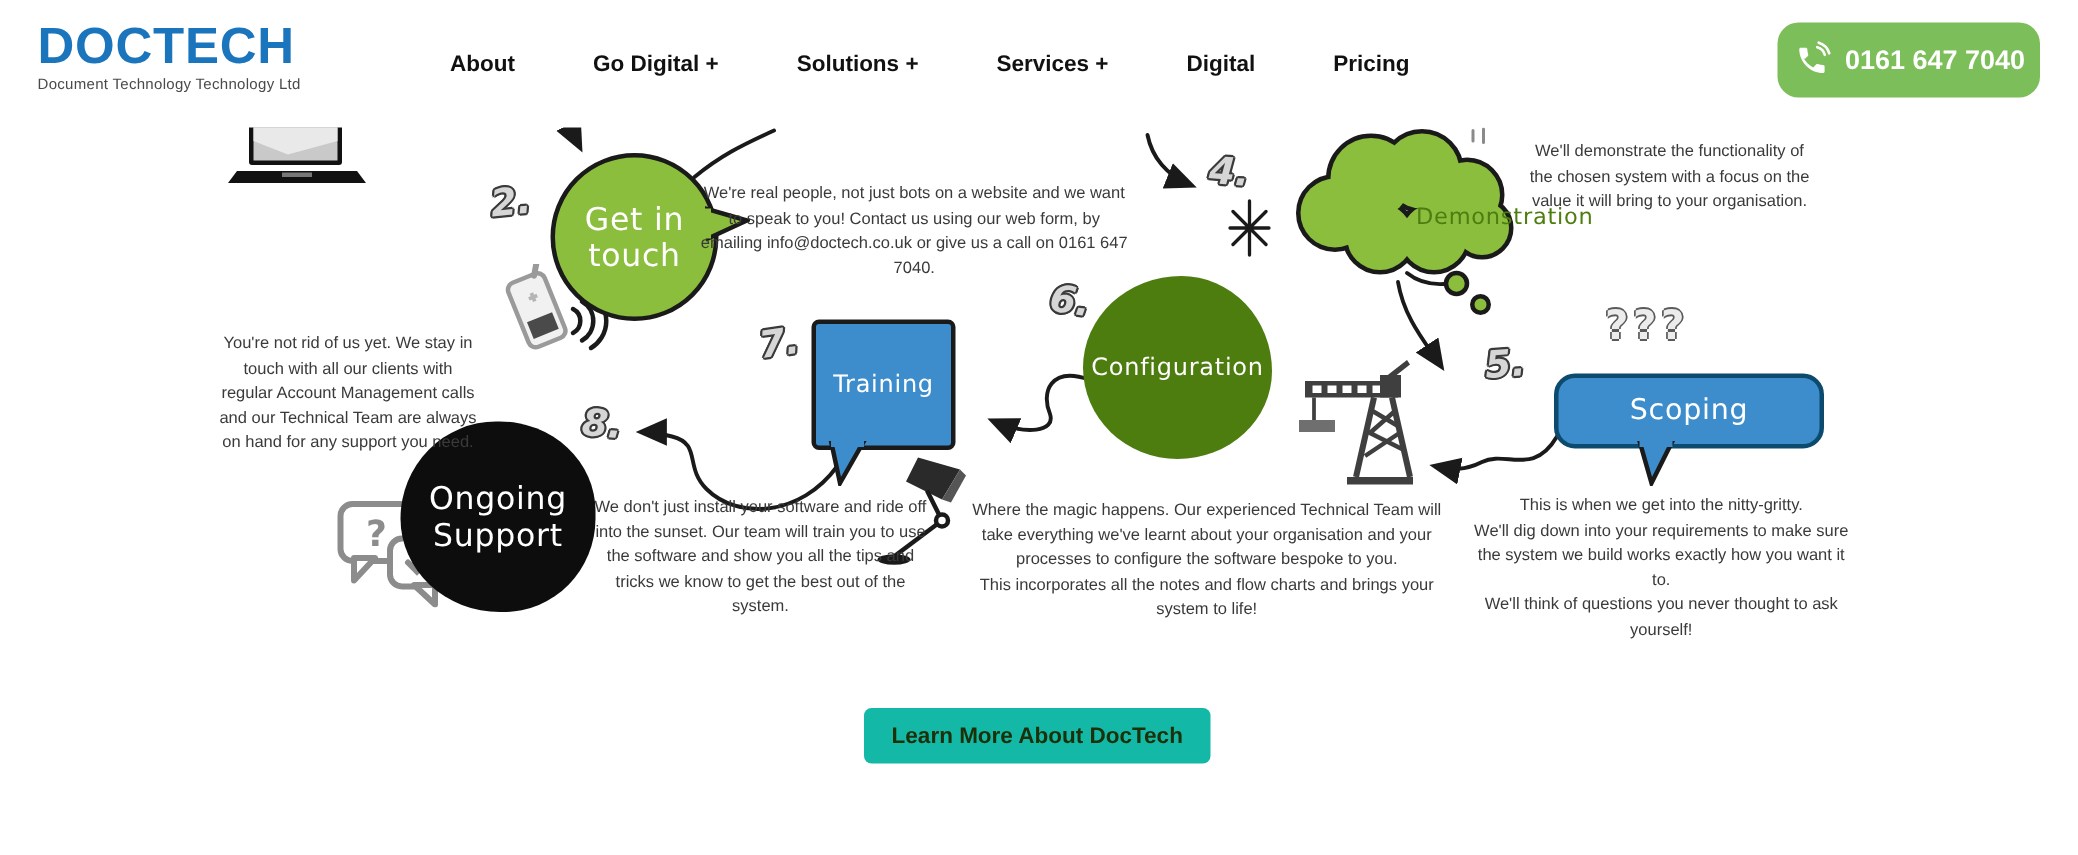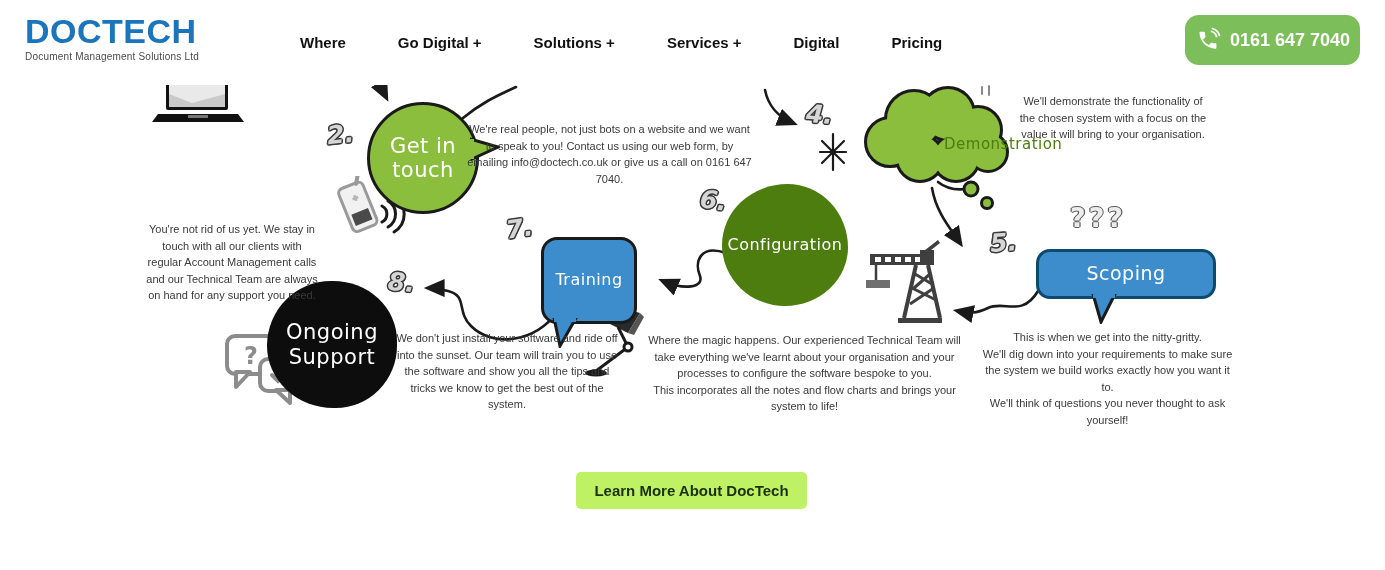--- a/index.html
+++ b/index.html
@@ -24,31 +24,31 @@
     font-size:25px; color:#d6d6d6;
     text-shadow:-1.5px 0 #3a3a3a,1.5px 0 #3a3a3a,0 -1.5px #3a3a3a,0 1.5px #3a3a3a,-1px -1px #3a3a3a,1px 1px #3a3a3a,1px -1px #3a3a3a,-1px 1px #3a3a3a; }
   .qmarks { position:absolute; z-index:3; font-family:"DejaVu Sans", cursive; font-weight:bold; font-size:27px; letter-spacing:3px;
     color:#ececec; text-shadow:-1.2px 0 #5a5a5a,1.2px 0 #5a5a5a,0 -1.2px #5a5a5a,0 1.2px #5a5a5a; }
   .bubble { position:absolute; z-index:2; display:flex; align-items:center; justify-content:center; text-align:center;
     font-family:"DejaVu Sans", cursive; color:#fff; }
   .bubble .lbl { line-height:1.15; letter-spacing:0.5px; }
   .b-get { left:367px; top:102px; width:112px; height:112px; border-radius:50%; background:#8cbe3e; border:3px solid #1a1a1a; font-size:21px; }
   .b-config { left:722px; top:184px; width:126px; height:122px; border-radius:52% 48% 50% 50% / 50% 52% 48% 50%; background:#4d7c0f; font-size:16px; }
   .b-scope { left:1036px; top:249px; width:180px; height:50px; border-radius:14px; background:#3d8dcc; border:3px solid #0c4a6e; font-size:19px; }
-  .b-train { left:541px; top:213px; width:96px; height:87px; border-radius:16px; background:#3d8dcc; border:3px solid #1a1a1a; font-size:16px;margin-top:24px; }
+  .b-train { left:541px; top:213px; width:96px; height:87px; border-radius:5px; background:#3d8dcc; border:3px solid #1a1a1a; font-size:16px; }
   .b-support { left:267px; top:281px; width:130px; height:127px; border-radius:50% 50% 48% 52% / 52% 48% 50% 50%; background:#0d0d0d; font-size:21px; }
   .cloud-label { position:absolute; left:944px; top:135px; z-index:3; font-family:"DejaVu Sans", cursive; color:#4d7c0f; font-size:15px; letter-spacing:0.5px; }
   .desc { position:absolute; z-index:2; font-size:11px; line-height:1.5; color:#3a3a3a; text-align:center; white-space:pre-line; }
   .d-get { left:467px; top:121px; width:285px; }
   .d-demo { left:1015px; top:93px; width:196px; }
   .d-scope { left:980px; top:329px; width:255px; }
   .d-config { left:642px; top:332px; width:325px;text-align:center; }
   .d-train { left:396px; top:330px; width:222px; }
   .d-support { left:146px; top:221px; width:172px; }
-  .cta { position:absolute; left:576px; top:472px; width:231px; height:37px; z-index:3; background:#bef264; border:none;
+  .cta { position:absolute; left:576px; top:472px; width:231px; height:37px; z-index:3; background:#14b8a6; border:none;
     border-radius:5px; font-family:"Liberation Sans",sans-serif; font-size:15px; font-weight:bold; color:#1c3009; cursor:pointer; }
   svg.layer { position:absolute; left:0; top:0; z-index:1; pointer-events:none; }
 </style>
 </head>
 <body>
 
 <div id="app">
 
   <svg class="layer" width="1385" height="570" viewBox="0 0 1385 570">
     <defs>
@@ -68,24 +68,24 @@
       <path d="M558,311 C534,344 492,347 471,326 C456,311 468,296 448,291 C440,289 434,288 429,288" marker-end="url(#arw)"></path>
     </g>
     <g stroke="#8a8a8a" stroke-width="2" fill="none" stroke-linecap="round">
       <path d="M982,87 L982,94 M989,86 L989,95"></path>
     </g>
   </svg>
 
   <div id="header">
     <div class="logo">
       <div class="logo-text">DOCTECH</div>
-      <div class="logo-tag">Document Management Solutions Ltd</div>
+      <div class="logo-tag">Document Technology Technology Ltd</div>
     </div>
     <nav class="nav">
-      <a>Where</a>
+      <a>About</a>
       <a>Go Digital +</a>
       <a>Solutions +</a>
       <a>Services +</a>
       <a>Digital</a>
       <a>Pricing</a>
     </nav>
     <button class="phone-btn">
       <svg width="26" height="26" viewBox="0 0 26 26">
         <path d="M7.2 11.4c1.5 2.9 3.7 5.1 6.6 6.6l2.1-2.1c.3-.3.7-.4 1-.2 1.1.4 2.3.6 3.5.6.6 0 1 .4 1 1v3.4c0 .6-.4 1-1 1C11.9 21.7 4.5 14.3 4.5 5.8c0-.6.4-1 1-1h3.4c.6 0 1 .4 1 1 0 1.2.2 2.4.6 3.5.1.4 0 .8-.2 1l-2.1 2.1z" fill="#fff"></path>
         <path d="M16.5 4.5 a7 7 0 0 1 5 5 M17.5 1.5 a10.5 10.5 0 0 1 7 7" stroke="#fff" stroke-width="1.8" fill="none" stroke-linecap="round"></path>

